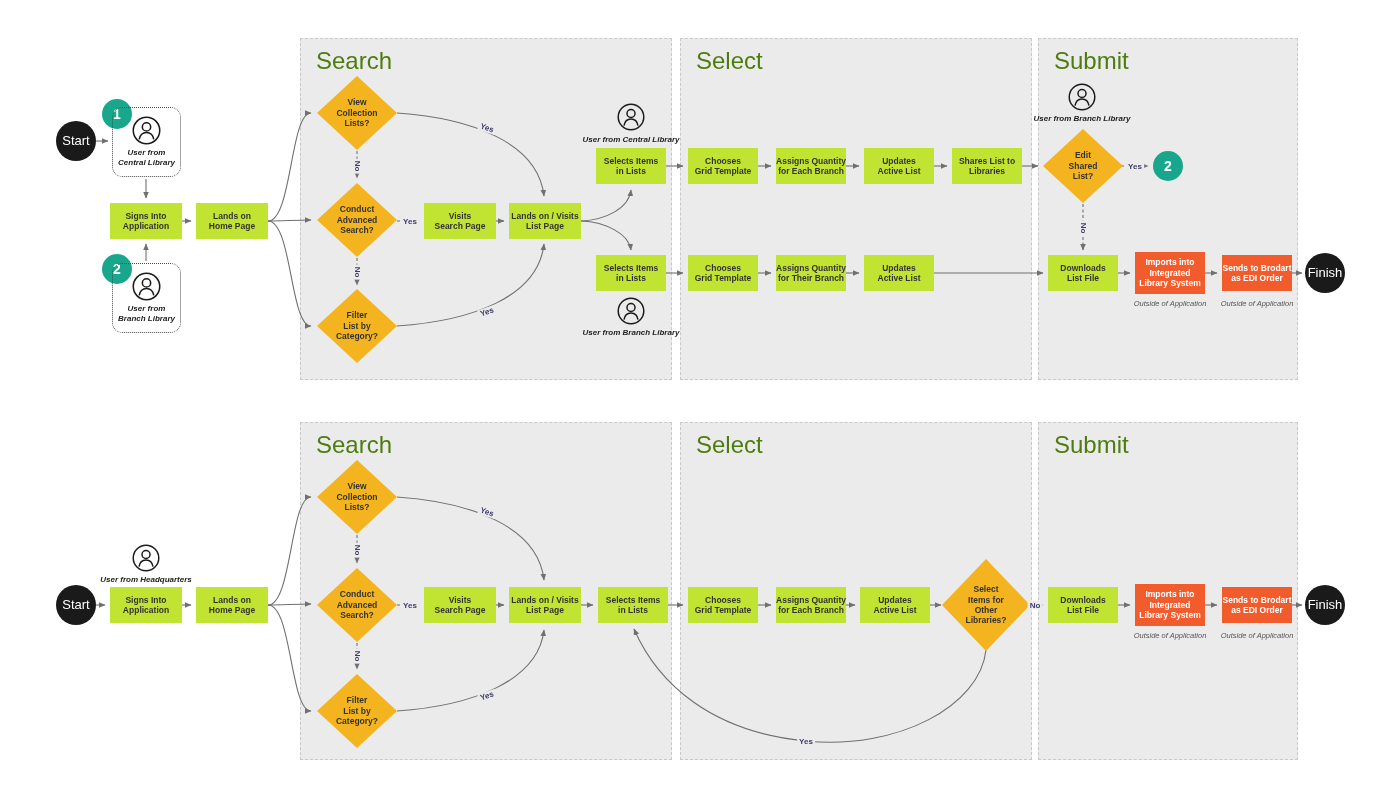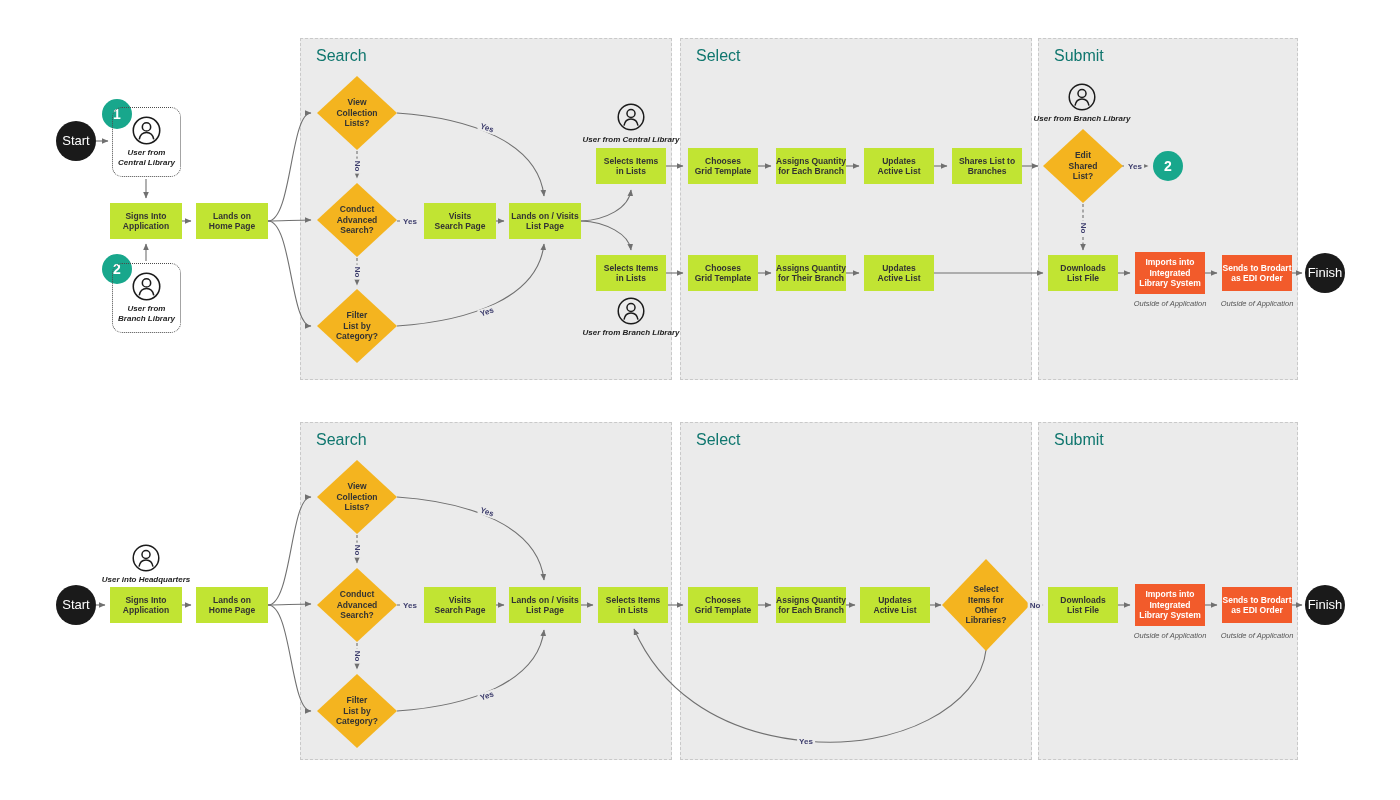--- a/index.html
+++ b/index.html
@@ -1,19 +1,19 @@
 <!DOCTYPE html>
 <html><head>
 <meta charset="utf-8">
 <style>
   html,body{margin:0;padding:0;background:#fff;}
   .canvas{position:relative;width:1400px;height:800px;background:#ffffff;
           font-family:"Liberation Sans",sans-serif;overflow:hidden;}
   .panel{position:absolute;background:#ebebeb;border:1px dashed #c9c9c9;box-sizing:border-box;}
-  .panel-title{position:absolute;left:15px;top:8px;font-size:16px;color:#0f766e;font-weight:400;}
+  .panel-title{position:absolute;left:15px;top:8px;font-size:24px;color:#4d7c0f;font-weight:400;}
   .wires{position:absolute;left:0;top:0;}
   .node{position:absolute;display:flex;align-items:center;justify-content:center;
         text-align:center;font-size:8.5px;font-weight:700;color:#333;line-height:1.22;
         white-space:pre;box-sizing:border-box;}
   .green{background:#c1e433;}
   .orange{background:#f25b2b;color:#fff;}
   .diamond{background:#f4b41f;clip-path:polygon(50% 0,100% 50%,50% 100%,0 50%);}
   .terminal{border-radius:50%;background:#1a1a1a;color:#fff;font-size:13px;font-weight:400;}
   .badge{position:absolute;border-radius:50%;background:#18a78c;color:#fff;display:flex;
          align-items:center;justify-content:center;font-size:14px;font-weight:700;width:30px;height:30px;}
@@ -178,21 +178,21 @@
     </svg>
   <div class="persona-inline" style="left:631px;top:332px">User from Branch Library</div>
 
   <div class="node green" style="left:688px;top:148px;width:70px;height:36px">Chooses
 Grid Template</div>
   <div class="node green" style="left:776px;top:148px;width:70px;height:36px">Assigns Quantity
 for Each Branch</div>
   <div class="node green" style="left:864px;top:148px;width:70px;height:36px">Updates
 Active List</div>
   <div class="node green" style="left:952px;top:148px;width:70px;height:36px">Shares List to
-Branches</div>
+Libraries</div>
   <div class="node green" style="left:688px;top:255px;width:70px;height:36px">Chooses
 Grid Template</div>
   <div class="node green" style="left:776px;top:255px;width:70px;height:36px">Assigns Quantity
 for Their Branch</div>
   <div class="node green" style="left:864px;top:255px;width:70px;height:36px">Updates
 Active List</div>
 
   <svg class="uicon" style="left:1068px;top:83px;width:28px;height:28px">
       <use href="#user"></use>
     </svg>
@@ -217,21 +217,21 @@
   <span class="elabel" style="left:410px;top:221px">Yes</span>
   <span class="elabel" style="left:487px;top:128px;transform:translate(-50%,-50%) rotate(18deg)">Yes</span>
   <span class="elabel" style="left:487px;top:312px;transform:translate(-50%,-50%) rotate(-18deg)">Yes</span>
   <span class="elabel" style="left:1135px;top:166px">Yes</span>
   <span class="elabel" style="left:1083px;top:228px;transform:translate(-50%,-50%) rotate(90deg)">No</span>
 
   <div class="node terminal" style="left:56px;top:585px;width:40px;height:40px">Start</div>
   <svg class="uicon" style="left:132px;top:544px;width:28px;height:28px">
       <use href="#user"></use>
     </svg>
-  <div class="persona-inline" style="left:146px;top:579px">User into Headquarters</div>
+  <div class="persona-inline" style="left:146px;top:579px">User from Headquarters</div>
   <div class="node green" style="left:110px;top:587px;width:72px;height:36px">Signs Into
 Application</div>
   <div class="node green" style="left:196px;top:587px;width:72px;height:36px">Lands on
 Home Page</div>
 
   <div class="node diamond" style="left:317px;top:460px;width:80px;height:74px">View
 Collection
 Lists?</div>
   <div class="node diamond" style="left:317px;top:568px;width:80px;height:74px">Conduct
 Advanced

